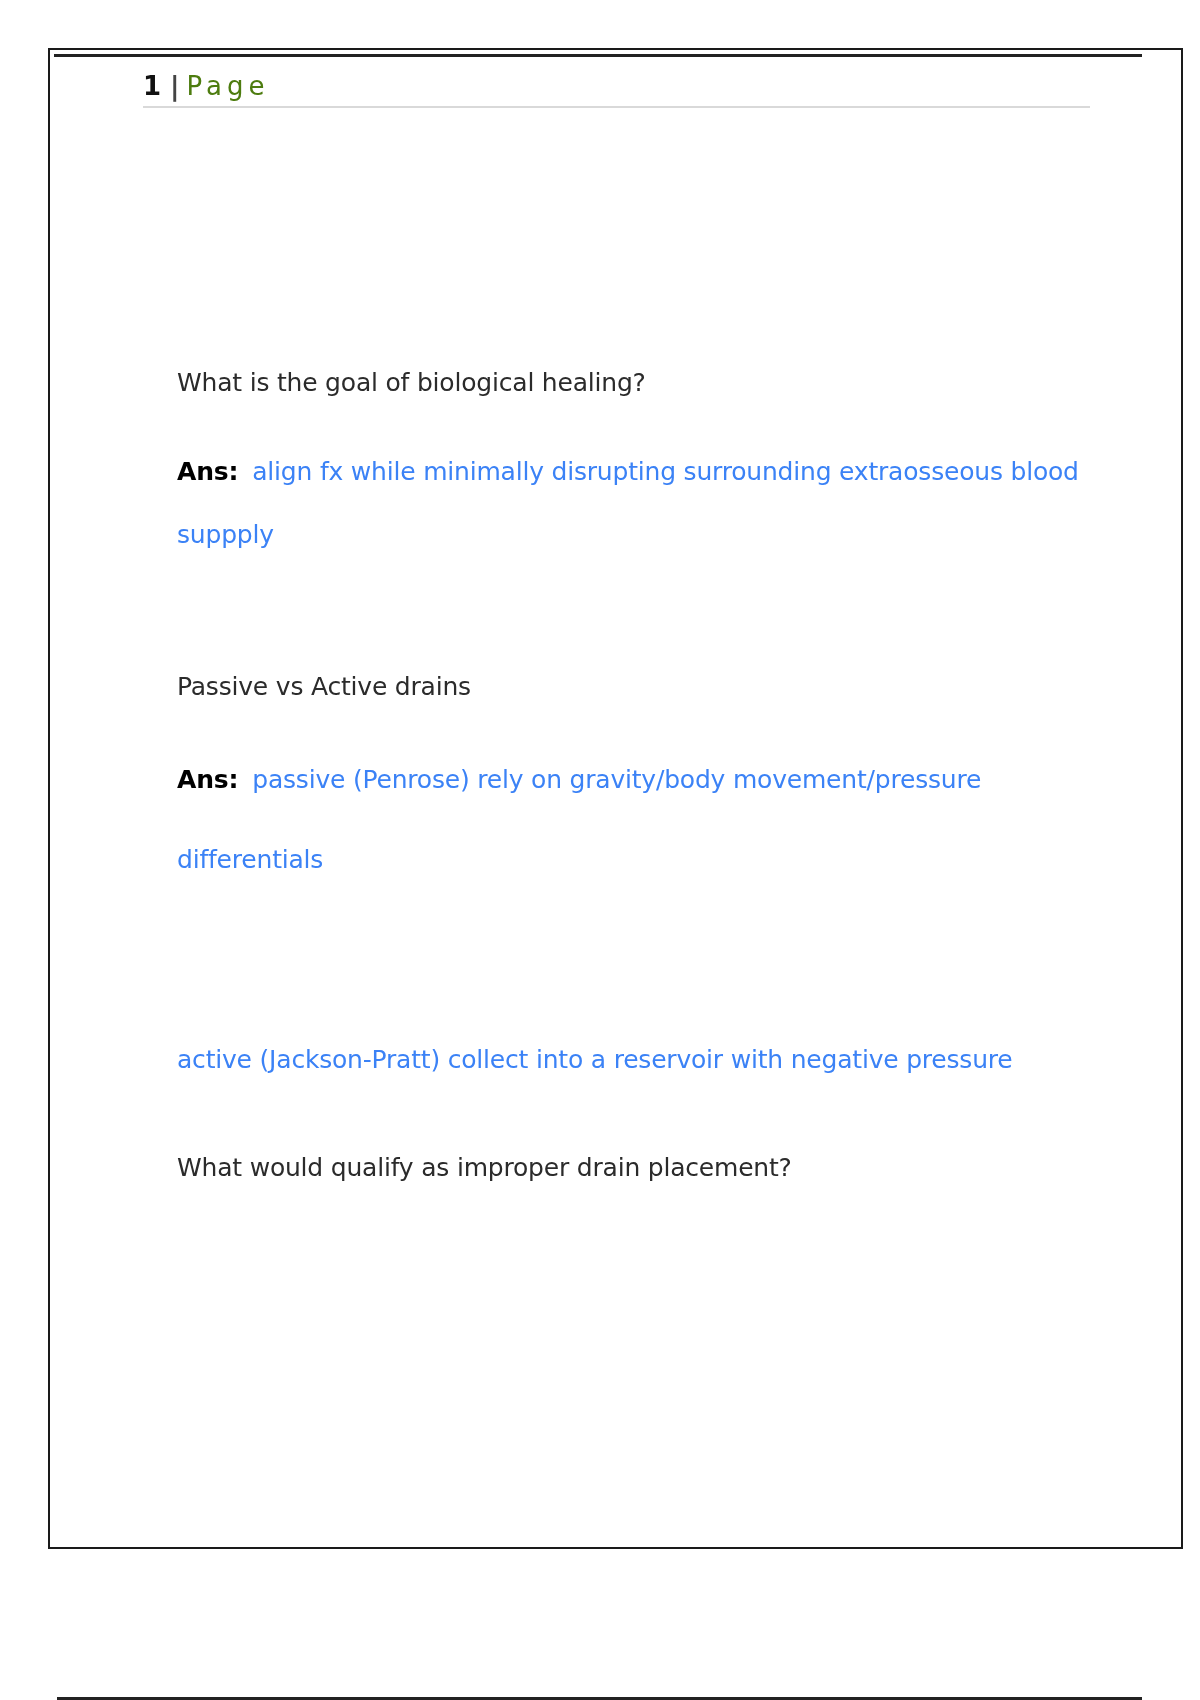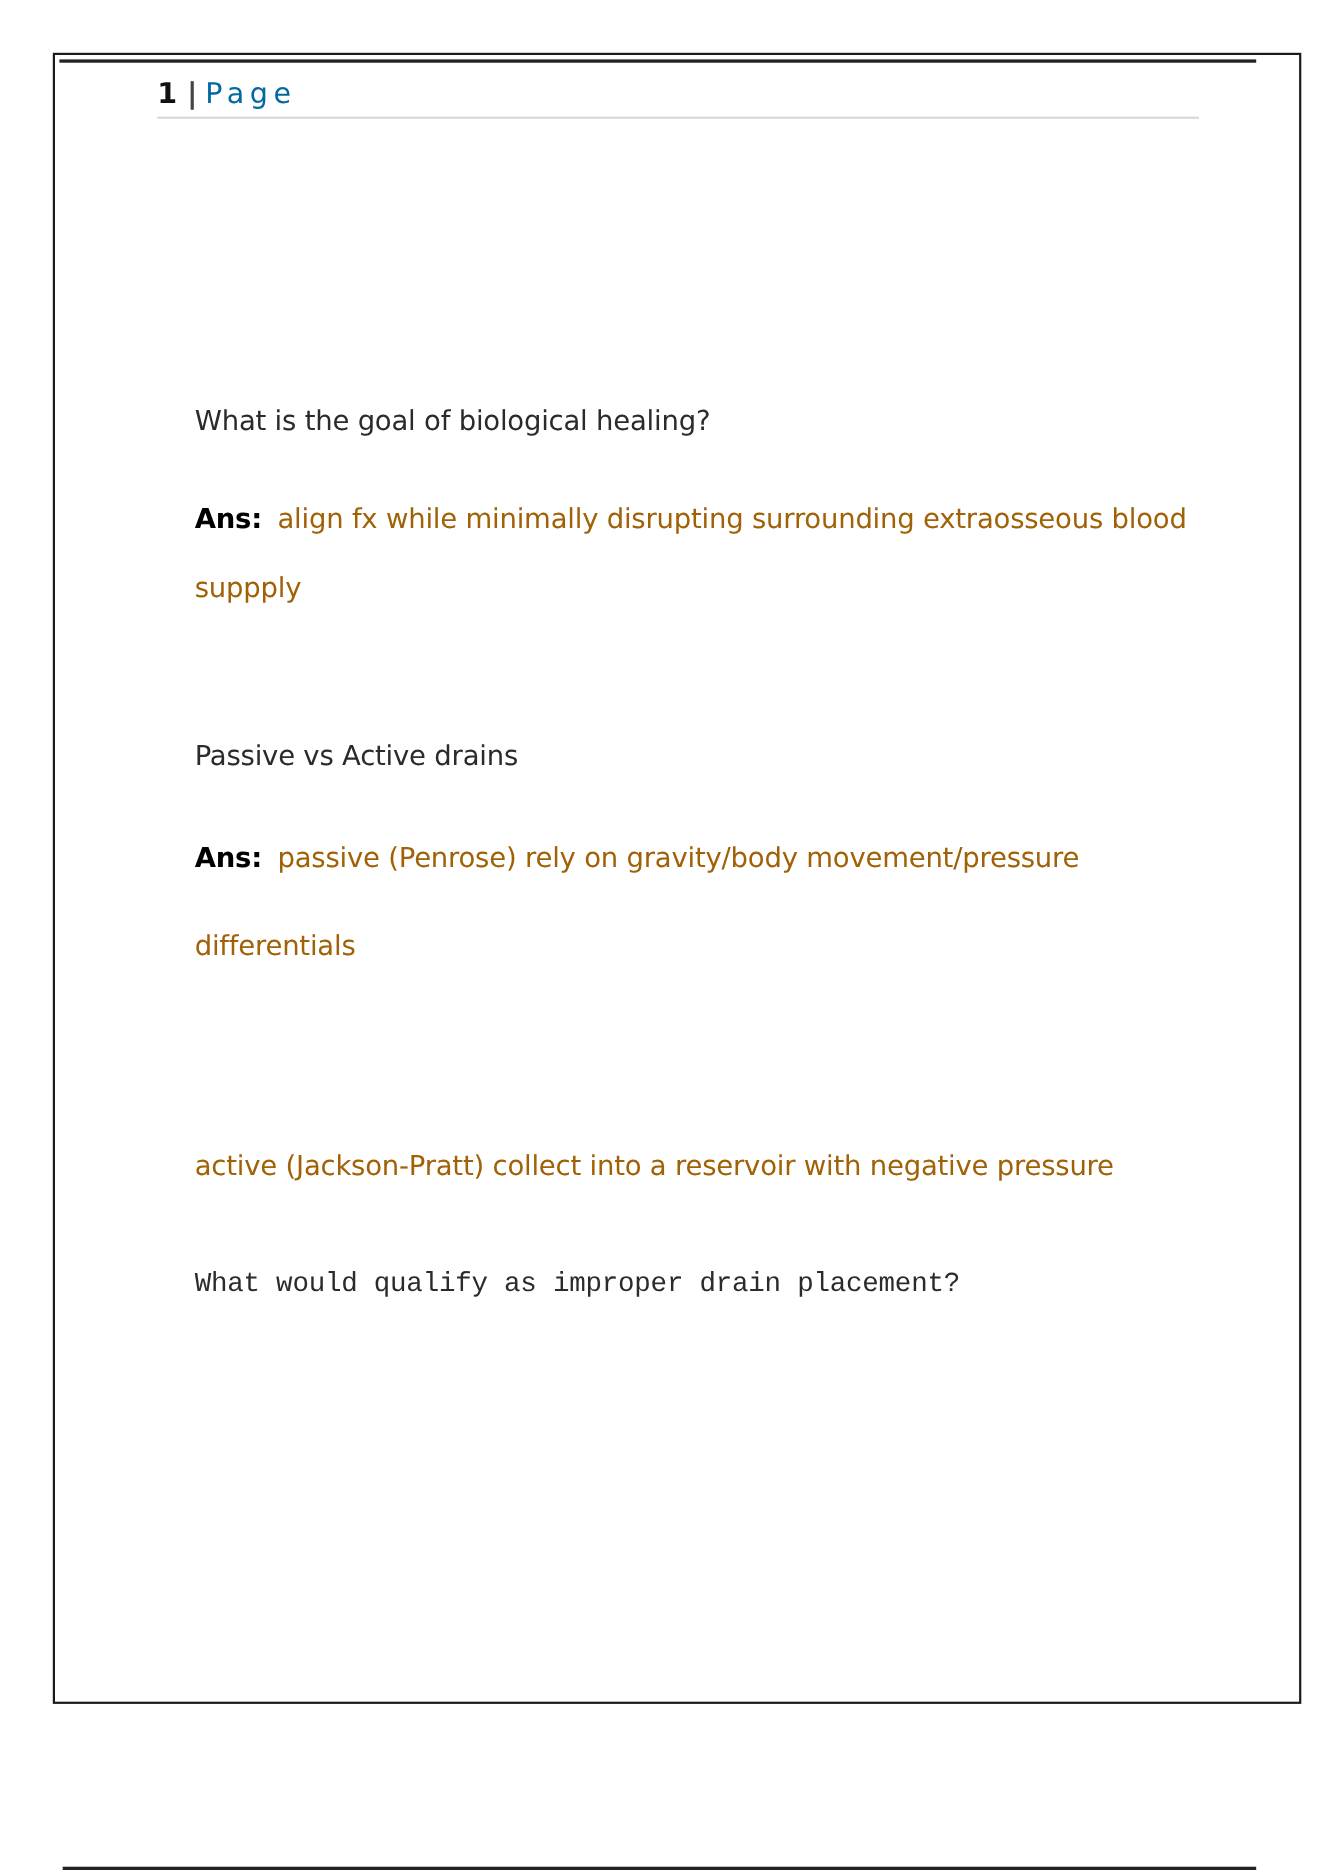--- a/index.html
+++ b/index.html
@@ -55,21 +55,21 @@
     .header .num {
       color: #111111;
       font-weight: bold;
     }
     .header .bar {
       color: #444444;
       font-weight: bold;
       margin: 0 6px 0 8px;
     }
     .header .word {
-      color: #0369a1;
+      color: #4d7c0f;
       letter-spacing: 5px;
     }
     .title {
       position: absolute;
       left: 120px;
       top: 194px;
       width: 990px;
       text-align: center;
       color: #12295e;
       font-weight: bold;
@@ -88,21 +88,21 @@
     }
     .q {
       color: #2b2b2b;
     }
     .ans-label {
       color: #000000;
       font-weight: bold;
       margin-right: 14px;
     }
     .ans {
-      color: #a16207;
+      color: #3b82f6;
     }
   </style>
 </head>
 <body>
 
 <div class="page-box"></div>
 <div class="top-rule"></div>
 
 <div class="header">
   <span class="num">1</span><span class="bar">|</span><span class="word">Page</span>
@@ -117,15 +117,15 @@
 </div>
 <div class="line ans" style="top:519px;">suppply</div>
 
 <div class="line q" style="top:671px;">Passive vs Active drains</div>
 <div class="line" style="top:764px;text-align:right;">
   <span class="ans-label">Ans:</span><span class="ans">passive (Penrose) rely on gravity/body movement/pressure</span>
 </div>
 <div class="line ans" style="top:844px;">differentials</div>
 <div class="line ans" style="top:1044px;">active (Jackson-Pratt) collect into a reservoir with negative pressure</div>
 
-<div class="line q" style="top:1152px;font-family:Liberation Mono, monospace;">What would qualify as improper drain placement?</div>
+<div class="line q" style="top:1152px;">What would qualify as improper drain placement?</div>
 
 <div class="bottom-rule"></div>
 
 </body></html>

